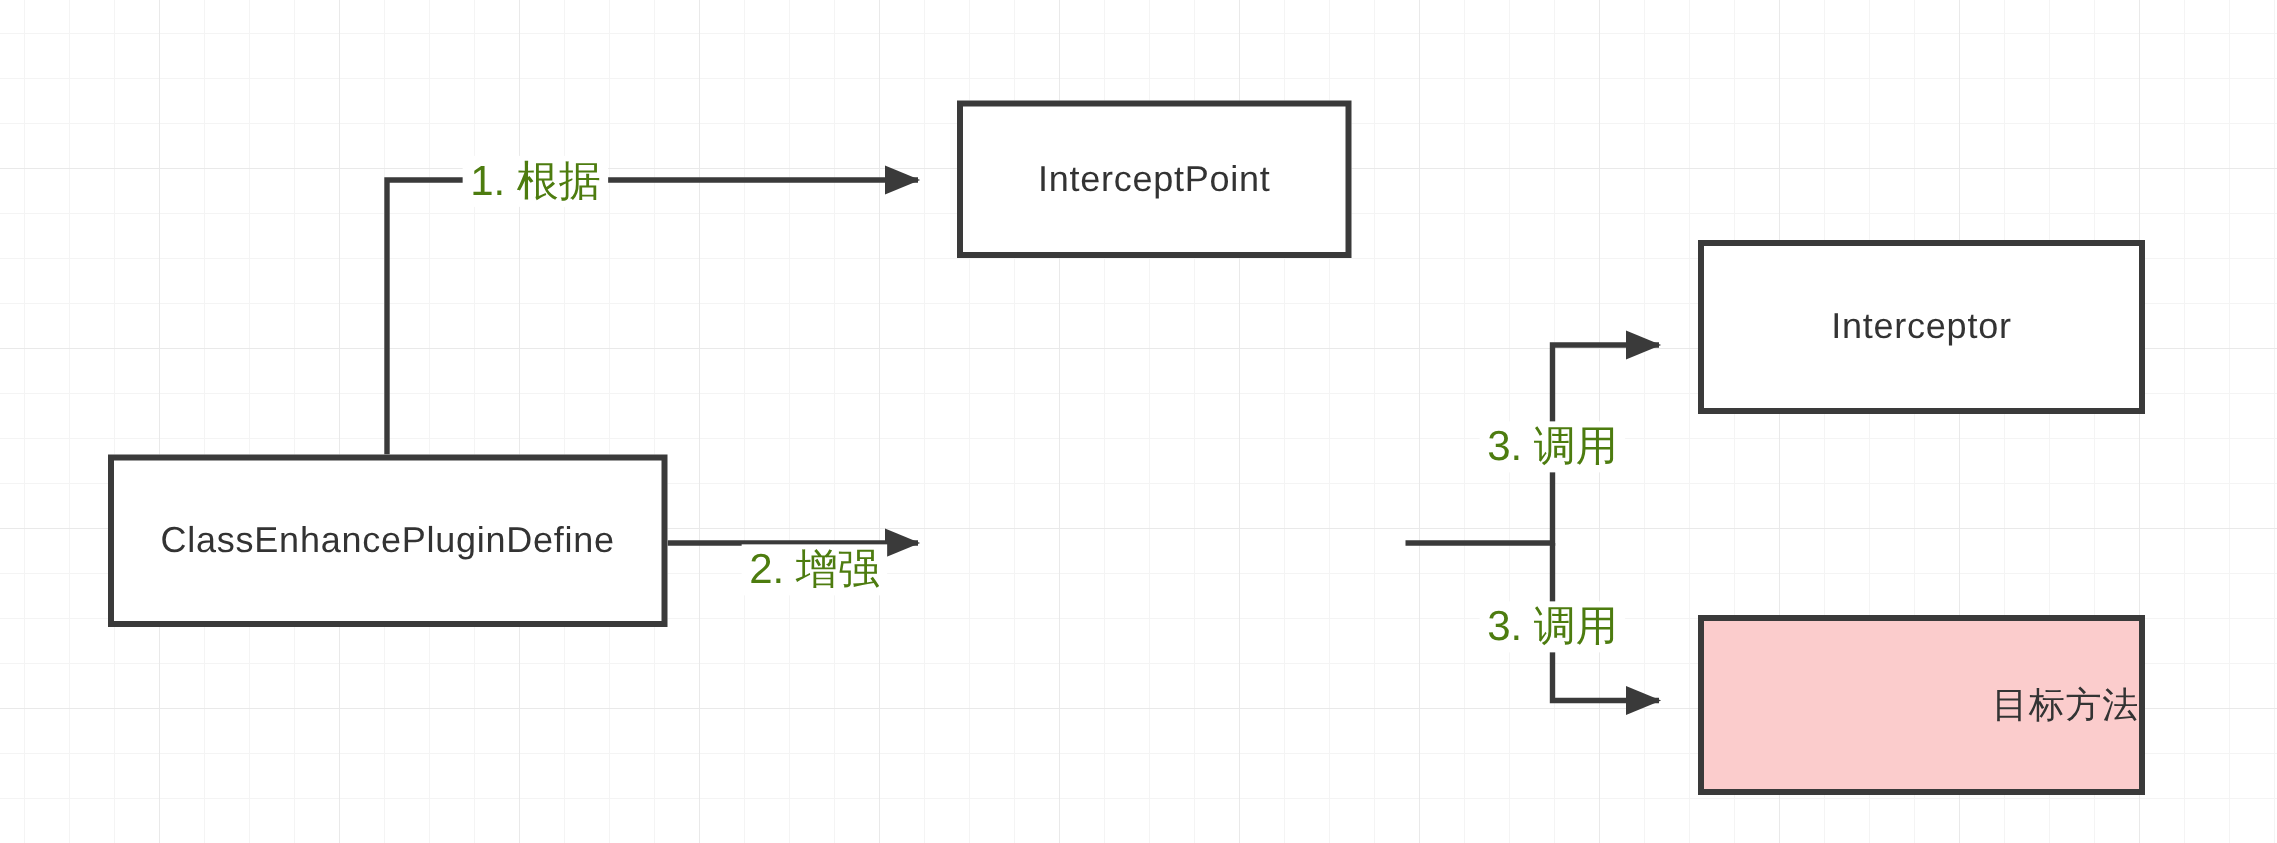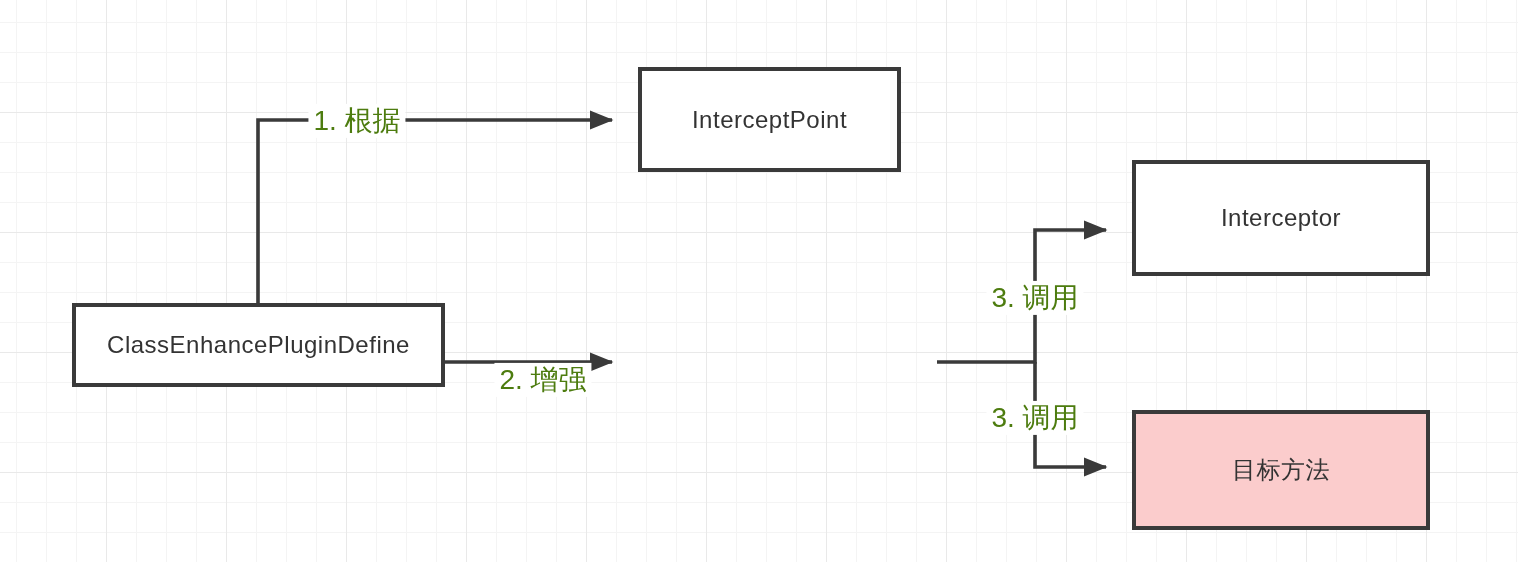--- a/index.html
+++ b/index.html
@@ -34,23 +34,23 @@
     border: 4px solid #3a3a3a;
     background: #ffffff;
     color: #333333;
     display: flex;
     align-items: center;
     justify-content: center;
     font-size: 24px;
     letter-spacing: 0.5px;
     white-space: nowrap;
   }
-  .node.highlight { background: #fbcccc; }
+  .node.highlight { background: #fbcccc; justify-content: flex-end; }
   #n-intercept-point          { left: 638px;  top: 67px;  width: 263px; height: 105px; }
-  #n-class-enhance            { left: 72px;   top: 303px; width: 373px; height: 84px; }
+  #n-class-enhance            { left: 72px;   top: 303px; width: 373px; height: 115px; }
   #n-inter                    { left: 640px;  top: 303px; width: 297px; height: 115px; }
   #n-interceptor              { left: 1132px; top: 160px; width: 298px; height: 116px; }
   #n-target-method            { left: 1132px; top: 410px; width: 298px; height: 120px; font-size: 24px; }
   .edge-label {
     position: absolute;
     transform: translate(-50%, -50%);
     background: #ffffff;
     color: #4d7c0f;
     font-size: 28px;
     line-height: 1.15;

